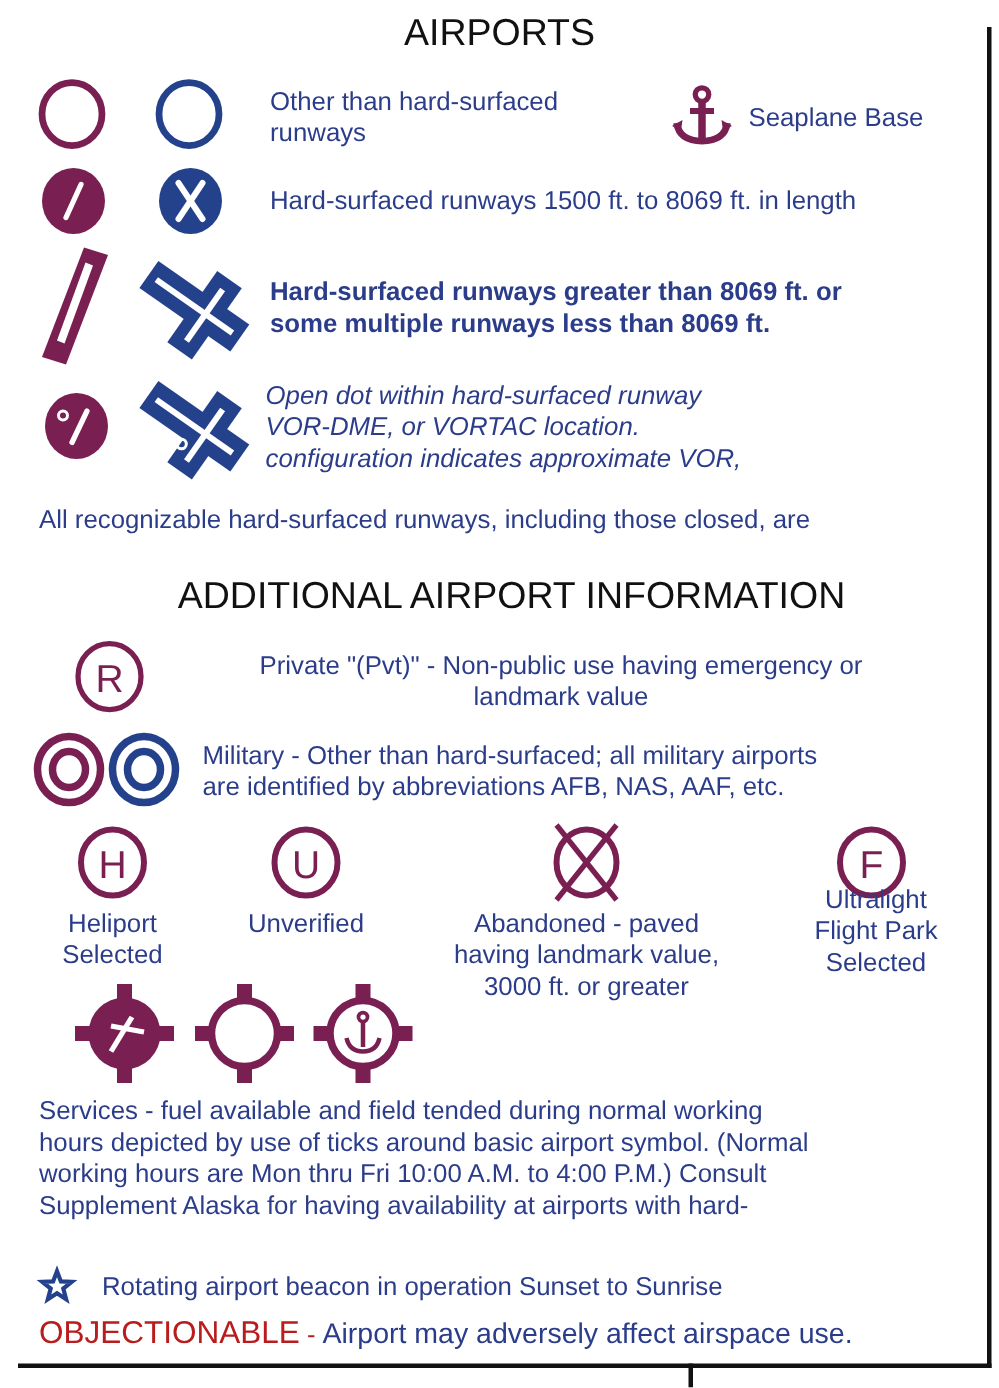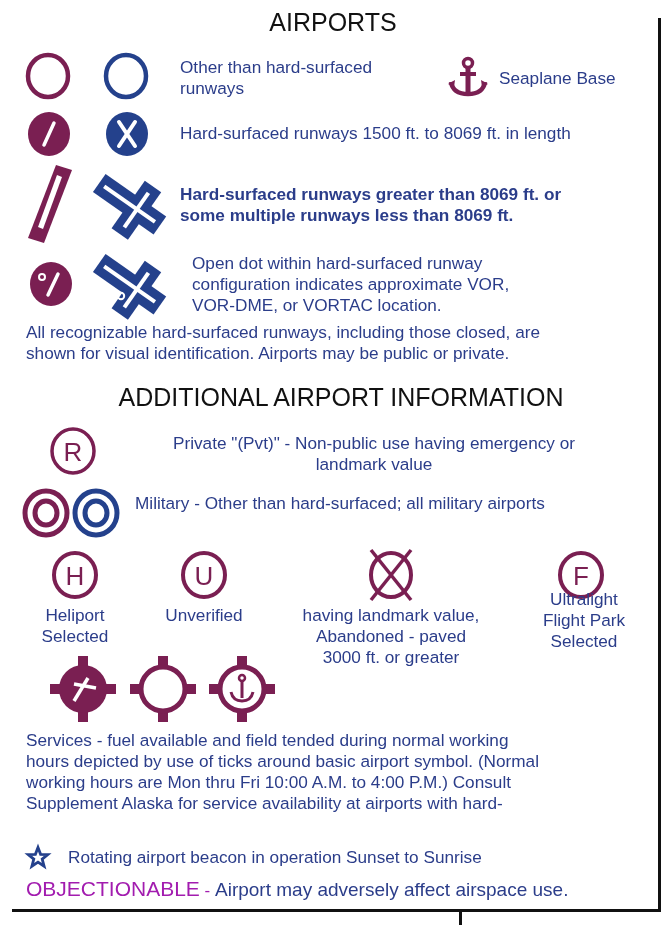--- a/index.html
+++ b/index.html
@@ -6,21 +6,21 @@
   body { width: 666px; height: 925px; position: relative; overflow: hidden;
          font-family: "Liberation Sans", sans-serif; }
   .abs { position: absolute; }
   .title { color: #111111; font-size: 25px; text-align: center; letter-spacing: 0px; }
   .txt { font-size: 17.2px; line-height: 21px; color: #2b3d8a; }
   .center { text-align: center; }
   .border-right { position: absolute; left: 658px; top: 18px; width: 3px; height: 894px; background: #111; }
   .border-bottom { position: absolute; left: 12px; top: 909px; width: 649px; height: 3px; background: #111; }
   .tick { position: absolute; left: 459px; top: 909px; width: 3px; height: 16px; background: #111; }
   svg { position: absolute; overflow: visible; }
-  .obj { font-size: 21px; color: #a21caf; }
+  .obj { font-size: 21px; color: #b91c1c; }
 </style>
 </head>
 <body>
 
 <div class="border-right"></div>
 <div class="border-bottom"></div>
 <div class="tick"></div>
 
 <div class="abs title" style="left:0; width:666px; top:8px;">AIRPORTS</div>
 
@@ -80,29 +80,28 @@
 </svg>
 <svg style="left:88px; top:250px;" width="82" height="70">
   <g transform="rotate(35 41 35)">
     <rect x="4" y="23" width="74" height="22" fill="#24418c"></rect>
     <rect x="40" y="6" width="20" height="58" fill="#24418c"></rect>
     <rect x="10" y="32" width="62" height="4" fill="#fff"></rect>
     <rect x="48" y="14" width="4" height="42" fill="#fff"></rect>
   </g>
   <circle cx="33" cy="46" r="3.2" fill="none" stroke="#fff" stroke-width="2"></circle>
 </svg>
-<div class="abs txt" style="left:192px; top:253px;">
+<div class="abs txt" style="left:177px; top:253px;font-style:italic;">
   <div>Open dot within hard-surfaced runway</div>
+  <div>VOR-DME, or VORTAC location.</div>
   <div>configuration indicates approximate VOR,</div>
-  <div>VOR-DME, or VORTAC location.</div>
-</div>
-
-<div class="abs txt" style="left:26px; top:322px;">
+</div>
+
+<div class="abs txt" style="left:26px; top:336px;">
   <div>All recognizable hard-surfaced runways, including those closed, are</div>
-  <div>shown for visual identification. Airports may be public or private.</div>
 </div>
 
 <div class="abs title" style="left:0; width:682px; top:383px;">ADDITIONAL AIRPORT INFORMATION</div>
 
 <svg style="left:48px; top:425px;" width="50" height="52">
   <ellipse cx="25" cy="26" rx="21" ry="22" fill="none" stroke="#7a1f52" stroke-width="3.5"></ellipse>
   <text x="25" y="36" text-anchor="middle" font-family="Liberation Sans, sans-serif" font-size="26" fill="#7a1f52">R</text>
 </svg>
 <div class="abs txt center" style="left:128px; width:492px; top:433px;">
   <div>Private "(Pvt)" - Non-public use having emergency or</div>
@@ -112,20 +111,21 @@
 <svg style="left:20px; top:487px;" width="52" height="52">
   <ellipse cx="26" cy="26" rx="21" ry="22" fill="none" stroke="#7a1f52" stroke-width="5"></ellipse>
   <ellipse cx="26" cy="26" rx="11" ry="12" fill="none" stroke="#7a1f52" stroke-width="5"></ellipse>
 </svg>
 <svg style="left:70px; top:487px;" width="52" height="52">
   <ellipse cx="26" cy="26" rx="21" ry="22" fill="none" stroke="#24418c" stroke-width="5"></ellipse>
   <ellipse cx="26" cy="26" rx="11" ry="12" fill="none" stroke="#24418c" stroke-width="5"></ellipse>
 </svg>
 <div class="abs txt" style="left:135px; top:493px;">
   <div>Military - Other than hard-surfaced; all military airports</div>
+  <div>are identified by abbreviations AFB, NAS, AAF, etc.</div>
 </div>
 
 <svg style="left:50px; top:549px;" width="50" height="52">
   <ellipse cx="25" cy="26" rx="21" ry="22" fill="none" stroke="#7a1f52" stroke-width="4"></ellipse>
   <text x="25" y="36" text-anchor="middle" font-family="Liberation Sans, sans-serif" font-size="26" fill="#7a1f52">H</text>
 </svg>
 <svg style="left:179px; top:549px;" width="50" height="52">
   <ellipse cx="25" cy="26" rx="21" ry="22" fill="none" stroke="#7a1f52" stroke-width="4"></ellipse>
   <text x="25" y="36" text-anchor="middle" font-family="Liberation Sans, sans-serif" font-size="26" fill="#7a1f52">U</text>
 </svg>
@@ -140,22 +140,22 @@
 </svg>
 
 <div class="abs txt center" style="left:20px; width:110px; top:605px;">
   <div>Heliport</div>
   <div>Selected</div>
 </div>
 <div class="abs txt center" style="left:148px; width:112px; top:605px;">
   <div>Unverified</div>
 </div>
 <div class="abs txt center" style="left:280px; width:222px; top:605px;">
+  <div>Abandoned - paved</div>
   <div>having landmark value,</div>
-  <div>Abandoned - paved</div>
   <div>3000 ft. or greater</div>
 </div>
 <div class="abs txt center" style="left:528px; width:112px; top:589px;">
   <div>Ultralight</div>
   <div>Flight Park</div>
   <div>Selected</div>
 </div>
 
 <svg style="left:48px; top:654px;" width="70" height="70">
   <rect x="30" y="2" width="10" height="12" fill="#7a1f52"></rect>
@@ -181,21 +181,21 @@
   <circle cx="35" cy="35" r="22" fill="#fff" stroke="#7a1f52" stroke-width="5"></circle>
   <circle cx="35" cy="24" r="3" fill="none" stroke="#7a1f52" stroke-width="2.5"></circle>
   <rect x="33.5" y="27" width="3" height="17" fill="#7a1f52"></rect>
   <path d="M24 38 Q26 47 35 47 Q44 47 46 38" fill="none" stroke="#7a1f52" stroke-width="3"></path>
 </svg>
 
 <div class="abs txt" style="left:26px; top:730px;">
   <div>Services - fuel available and field tended during normal working</div>
   <div>hours depicted by use of ticks around basic airport symbol. (Normal</div>
   <div>working hours are Mon thru Fri 10:00 A.M. to 4:00 P.M.) Consult</div>
-  <div>Supplement Alaska for service availability at airports with hard-</div>
+  <div>Supplement Alaska for having availability at airports with hard-</div>
 </div>
 
 <svg style="left:27px; top:846px;" width="22" height="22">
   <polygon points="11,1.5 13.6,8.3 20.8,8.6 15.2,13.1 17.1,20.2 11,16.2 4.9,20.2 6.8,13.1 1.2,8.6 8.4,8.3" fill="none" stroke="#24418c" stroke-width="2.8" stroke-linejoin="miter"></polygon>
 </svg>
 <div class="abs txt" style="left:68px; top:847px;">Rotating airport beacon in operation Sunset to Sunrise</div>
 
 <div class="abs" style="left:26px; top:877px; white-space:nowrap;">
   <span class="obj">OBJECTIONABLE</span><span class="obj" style="font-size:17px;"> - </span><span class="txt" style="font-size:19px;">Airport may adversely affect airspace use.</span>
 </div>

